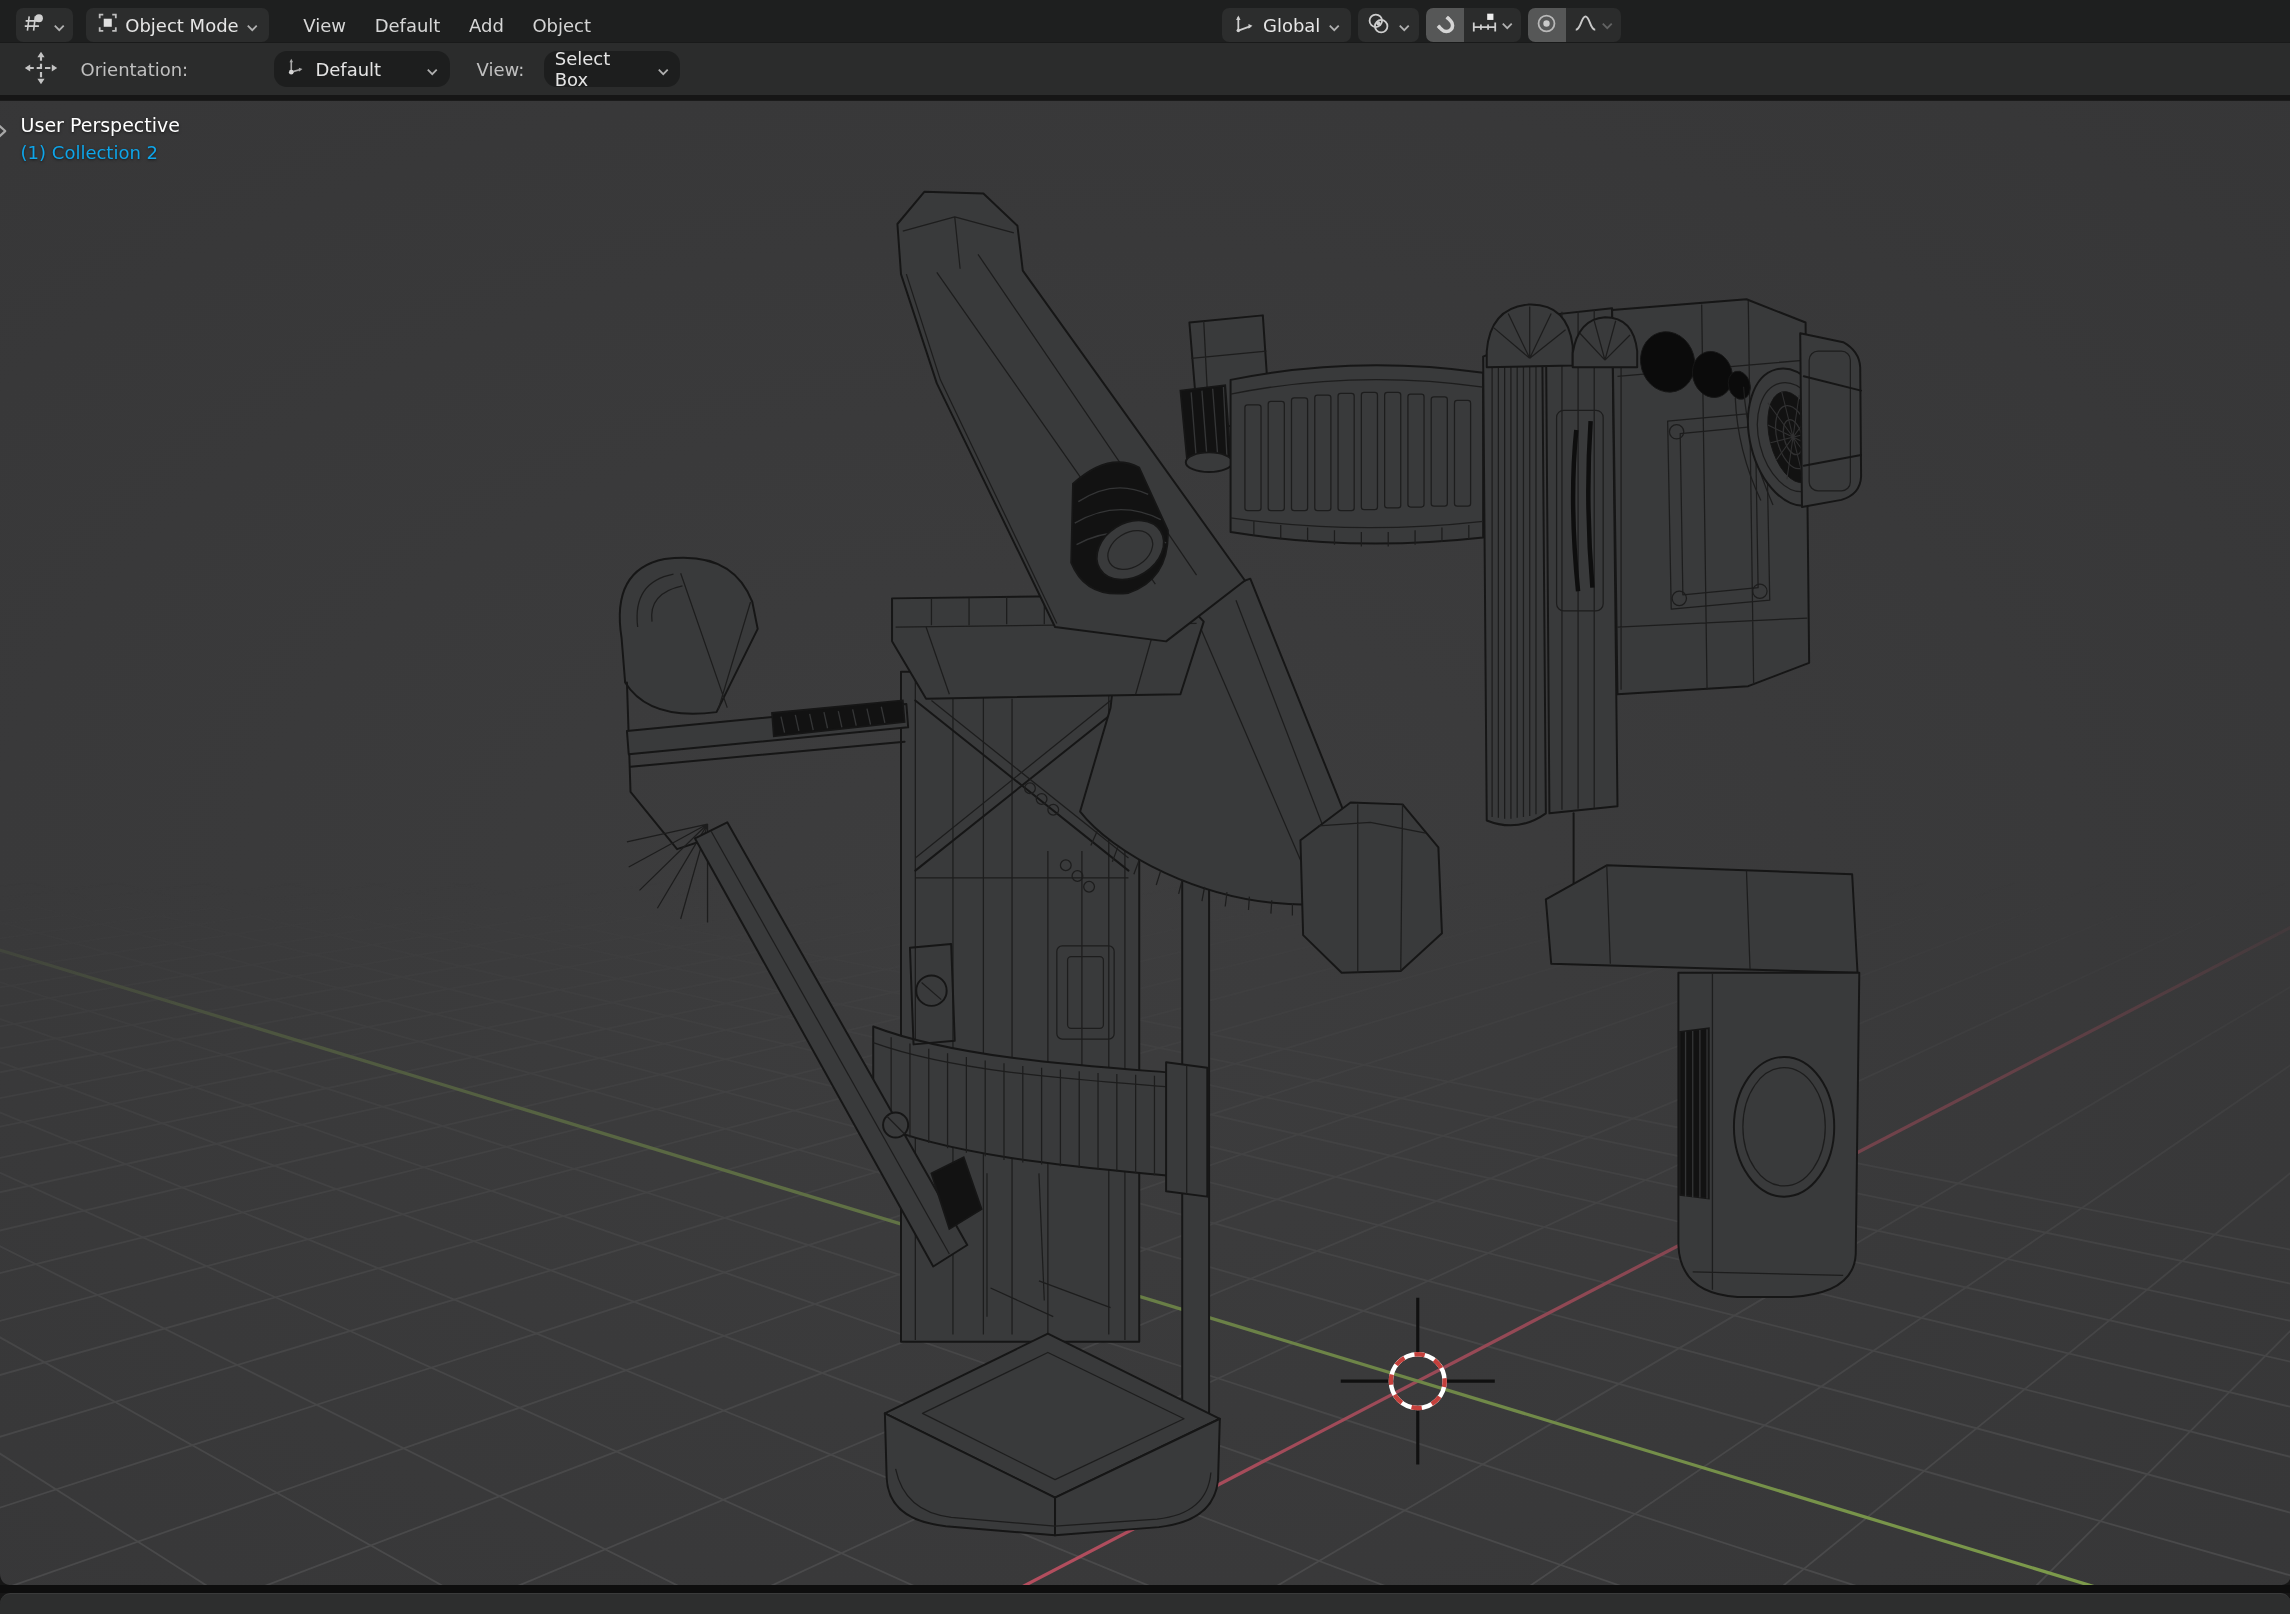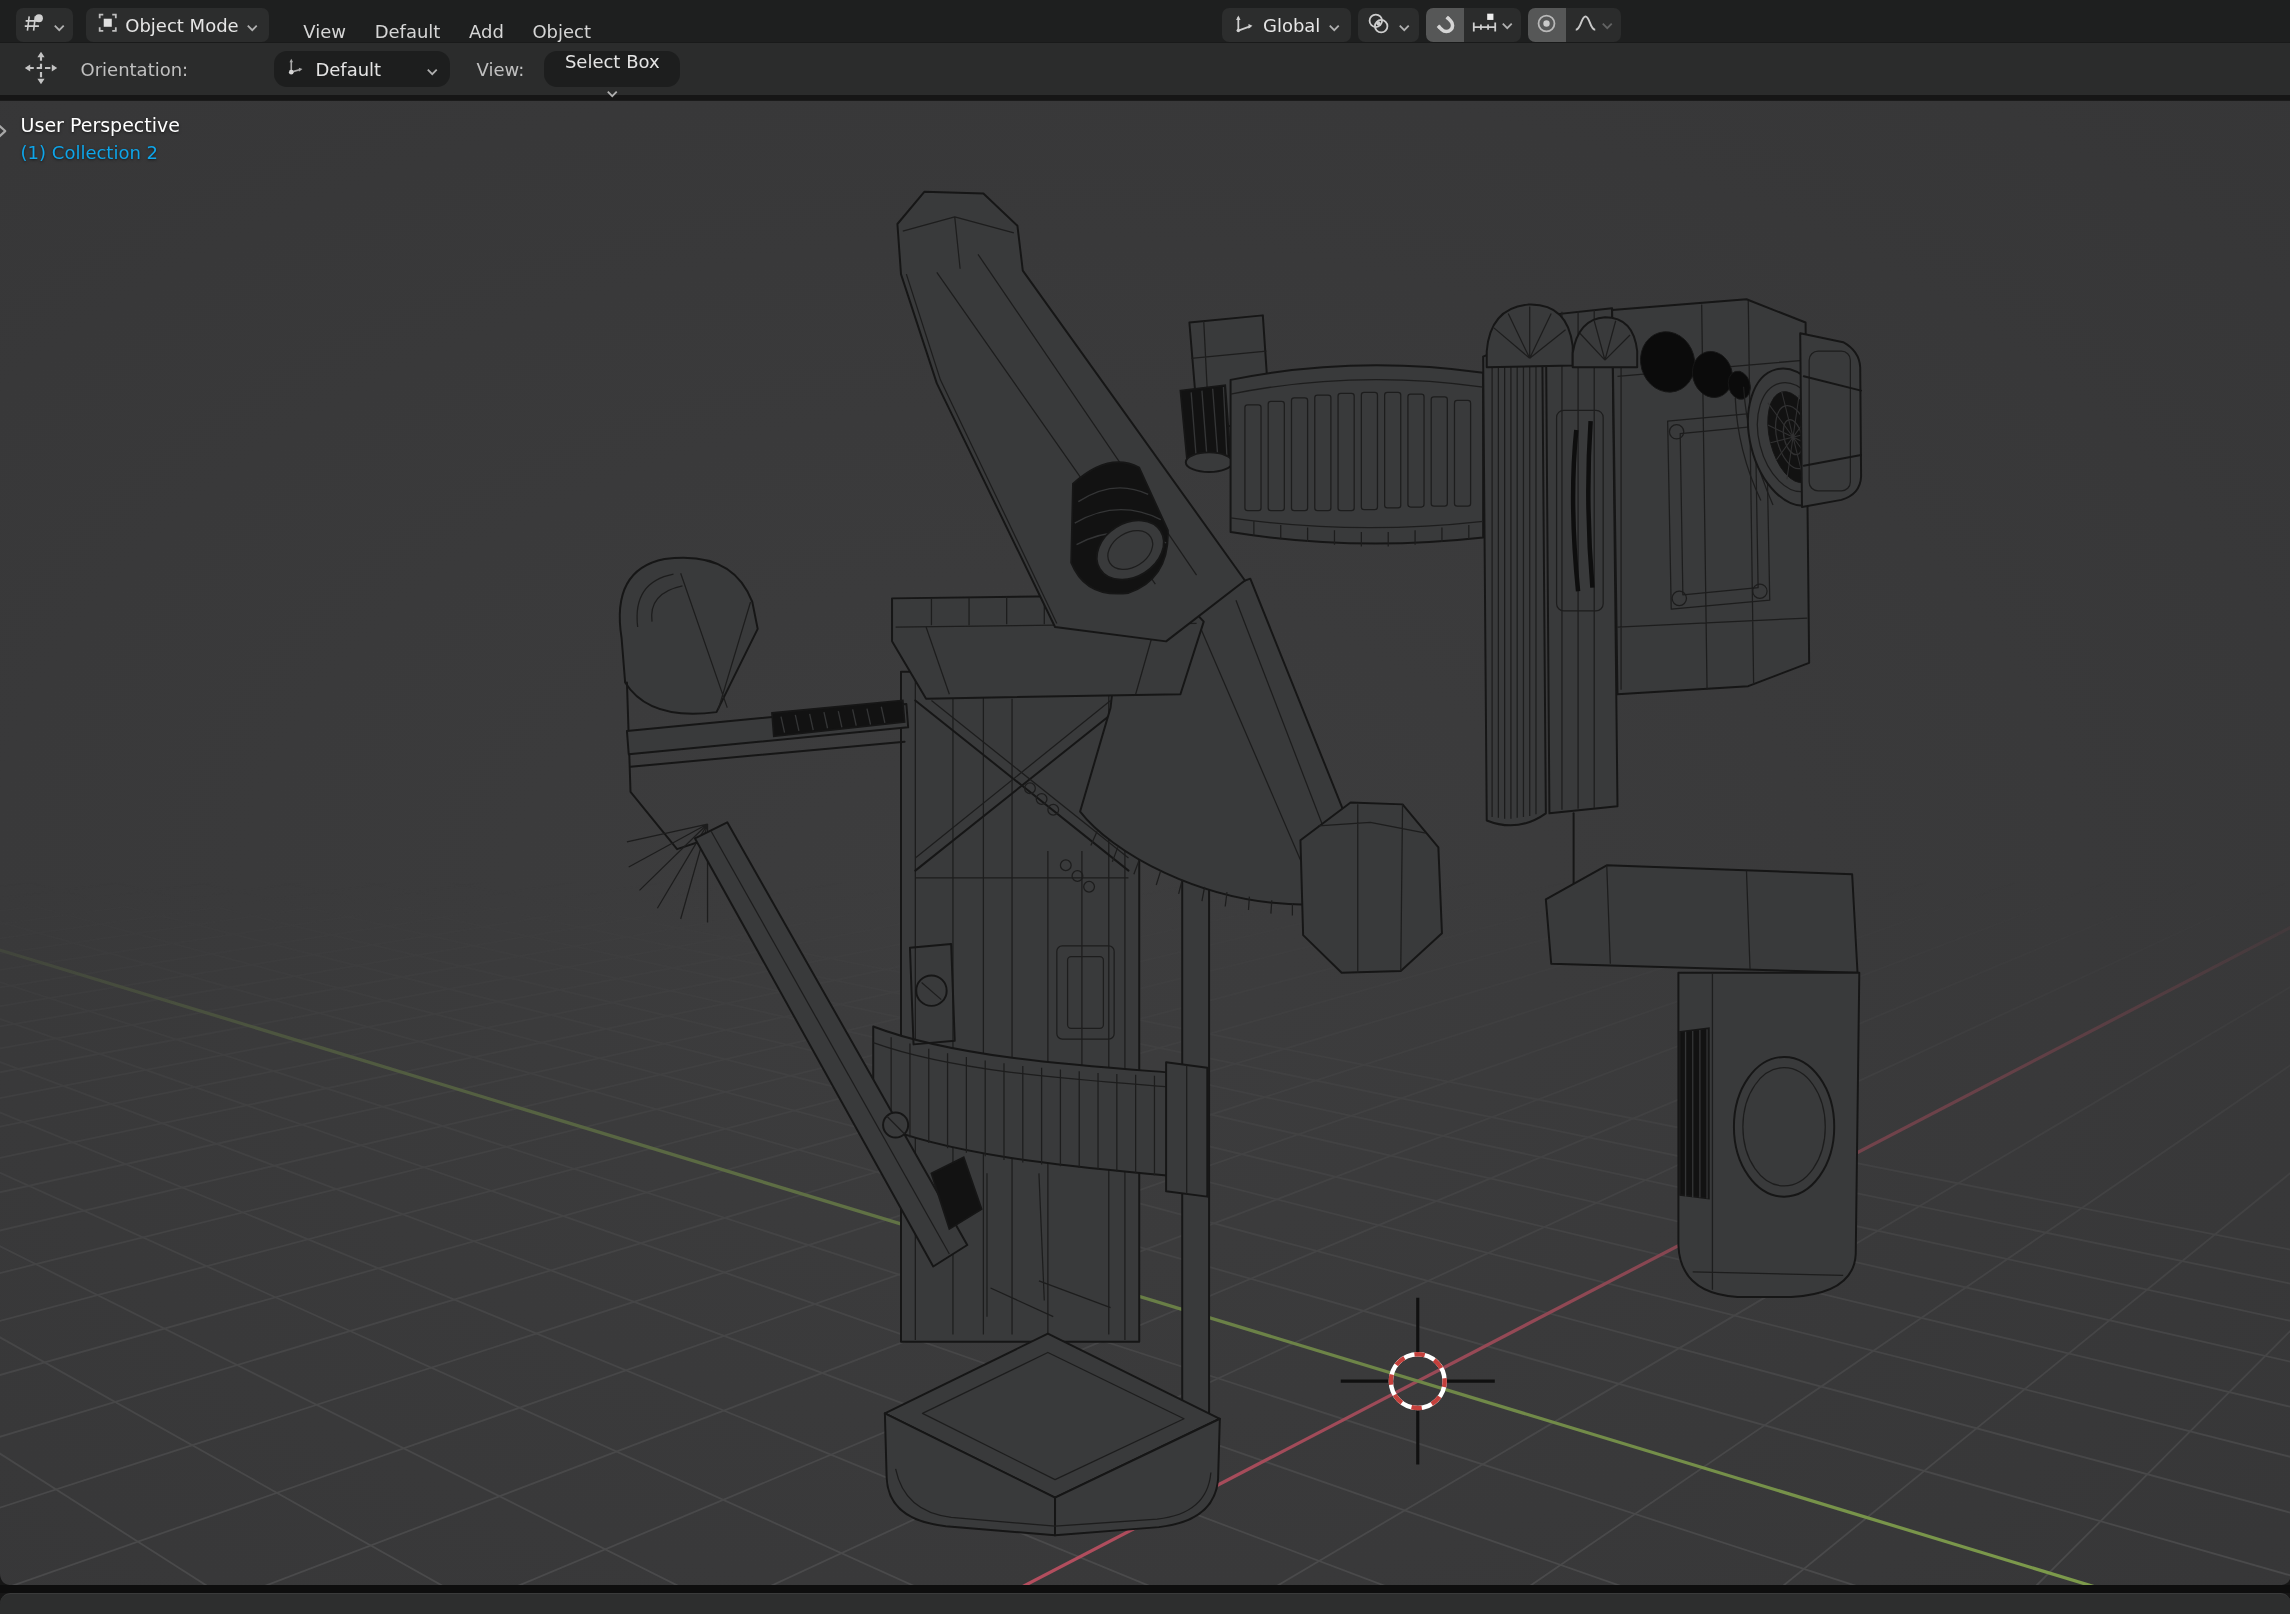--- a/index.html
+++ b/index.html
@@ -7,21 +7,21 @@
        font-family:"DejaVu Sans","Liberation Sans",sans-serif;-webkit-font-smoothing:antialiased;}
 
   
   #viewport-svg{position:absolute;left:0;top:0;}
 
   
   .topbar{position:absolute;left:0;top:0;width:2291px;height:50px;background:#1e1f1f;
           display:flex;align-items:center;}
   .btn{display:flex;align-items:center;gap:7.2px;height:34px;background:#2c2d2d;border-radius:7.2px;
        padding:0 11px;color:#e6e6e6;font-size:18px;}
-  .menu-item{color:#d6d6d6;font-size:18px;padding:0 14.3px;height:34px;display:flex;align-items:flex-end;border-radius:5.4px;}
+  .menu-item{color:#d6d6d6;font-size:18px;padding:0 14.3px;height:34px;display:flex;align-items:center;border-radius:5.4px;}
   .spacer{flex:1;}
   .seg-group{display:flex;align-items:center;height:34px;border-radius:7.2px;overflow:hidden;}
   .seg{display:flex;align-items:center;height:34px;background:#2b2c2c;padding:0 7.2px;gap:3.6px;}
   .seg.on{background:#565757;}
   .gap8{width:7.2px;}
   .chev{opacity:.85}
   .chev.dim{opacity:.35}
 
   
   .toolbar{position:absolute;left:0;top:42px;width:2291px;height:52px;background:#2b2c2c;
@@ -460,21 +460,21 @@
       <span style="flex:1">Default</span>
       <span class="chev">
         <svg width="12.5" height="9" viewBox="0 0 14 10">
             <path d="M2,3 L7,8 L12,3" stroke="#c9c9c9" stroke-width="2" fill="none"></path>
           </svg>
       </span>
     </div>
     <div style="width:27px"></div>
     <span class="tool-label">View:</span>
     <div style="width:19.7px"></div>
-    <div class="drop" style="width:115px;flex-direction:column;">
+    <div class="drop" style="width:115px;">
       <span style="flex:1">Select Box</span>
       <span class="chev">
         <svg width="12.5" height="9" viewBox="0 0 14 10">
             <path d="M2,3 L7,8 L12,3" stroke="#c9c9c9" stroke-width="2" fill="none"></path>
           </svg>
       </span>
     </div>
   </div>
 
   <div class="collapse-chev">›</div>

